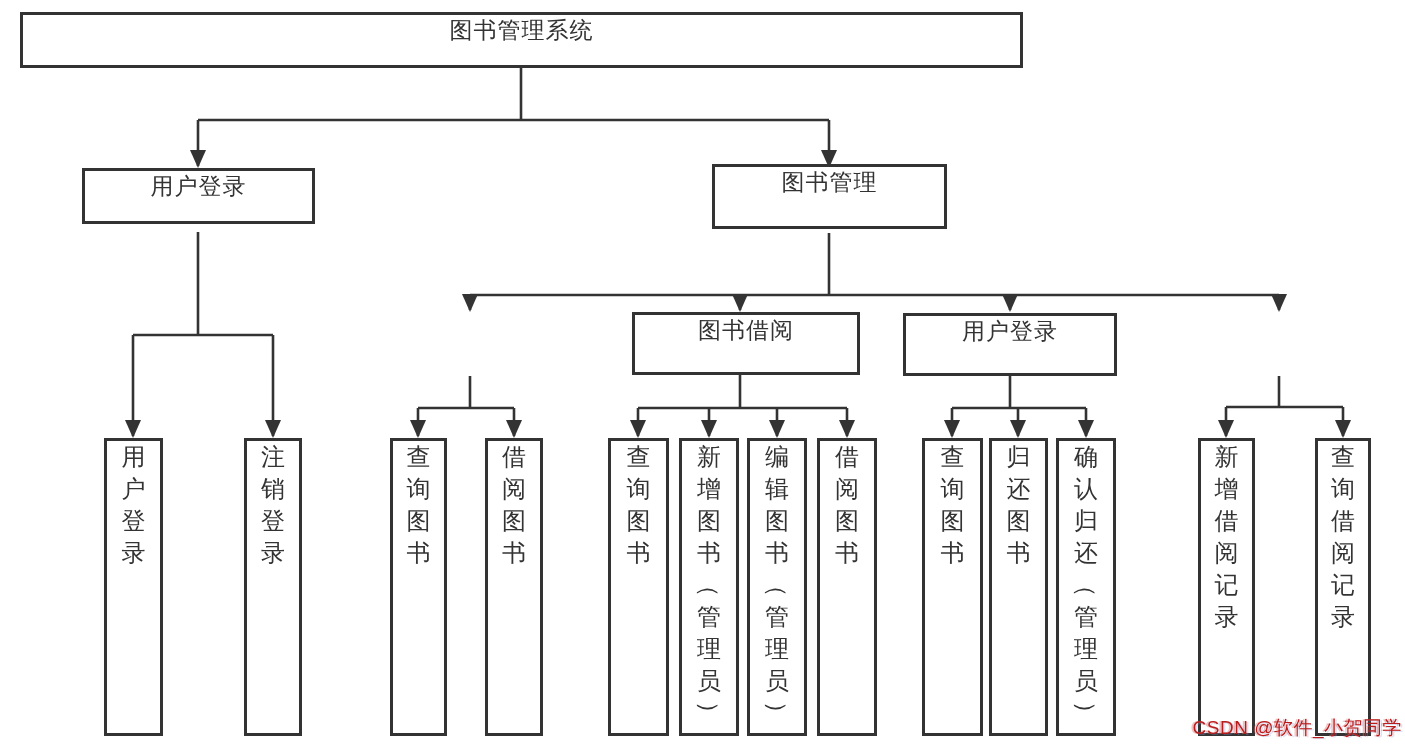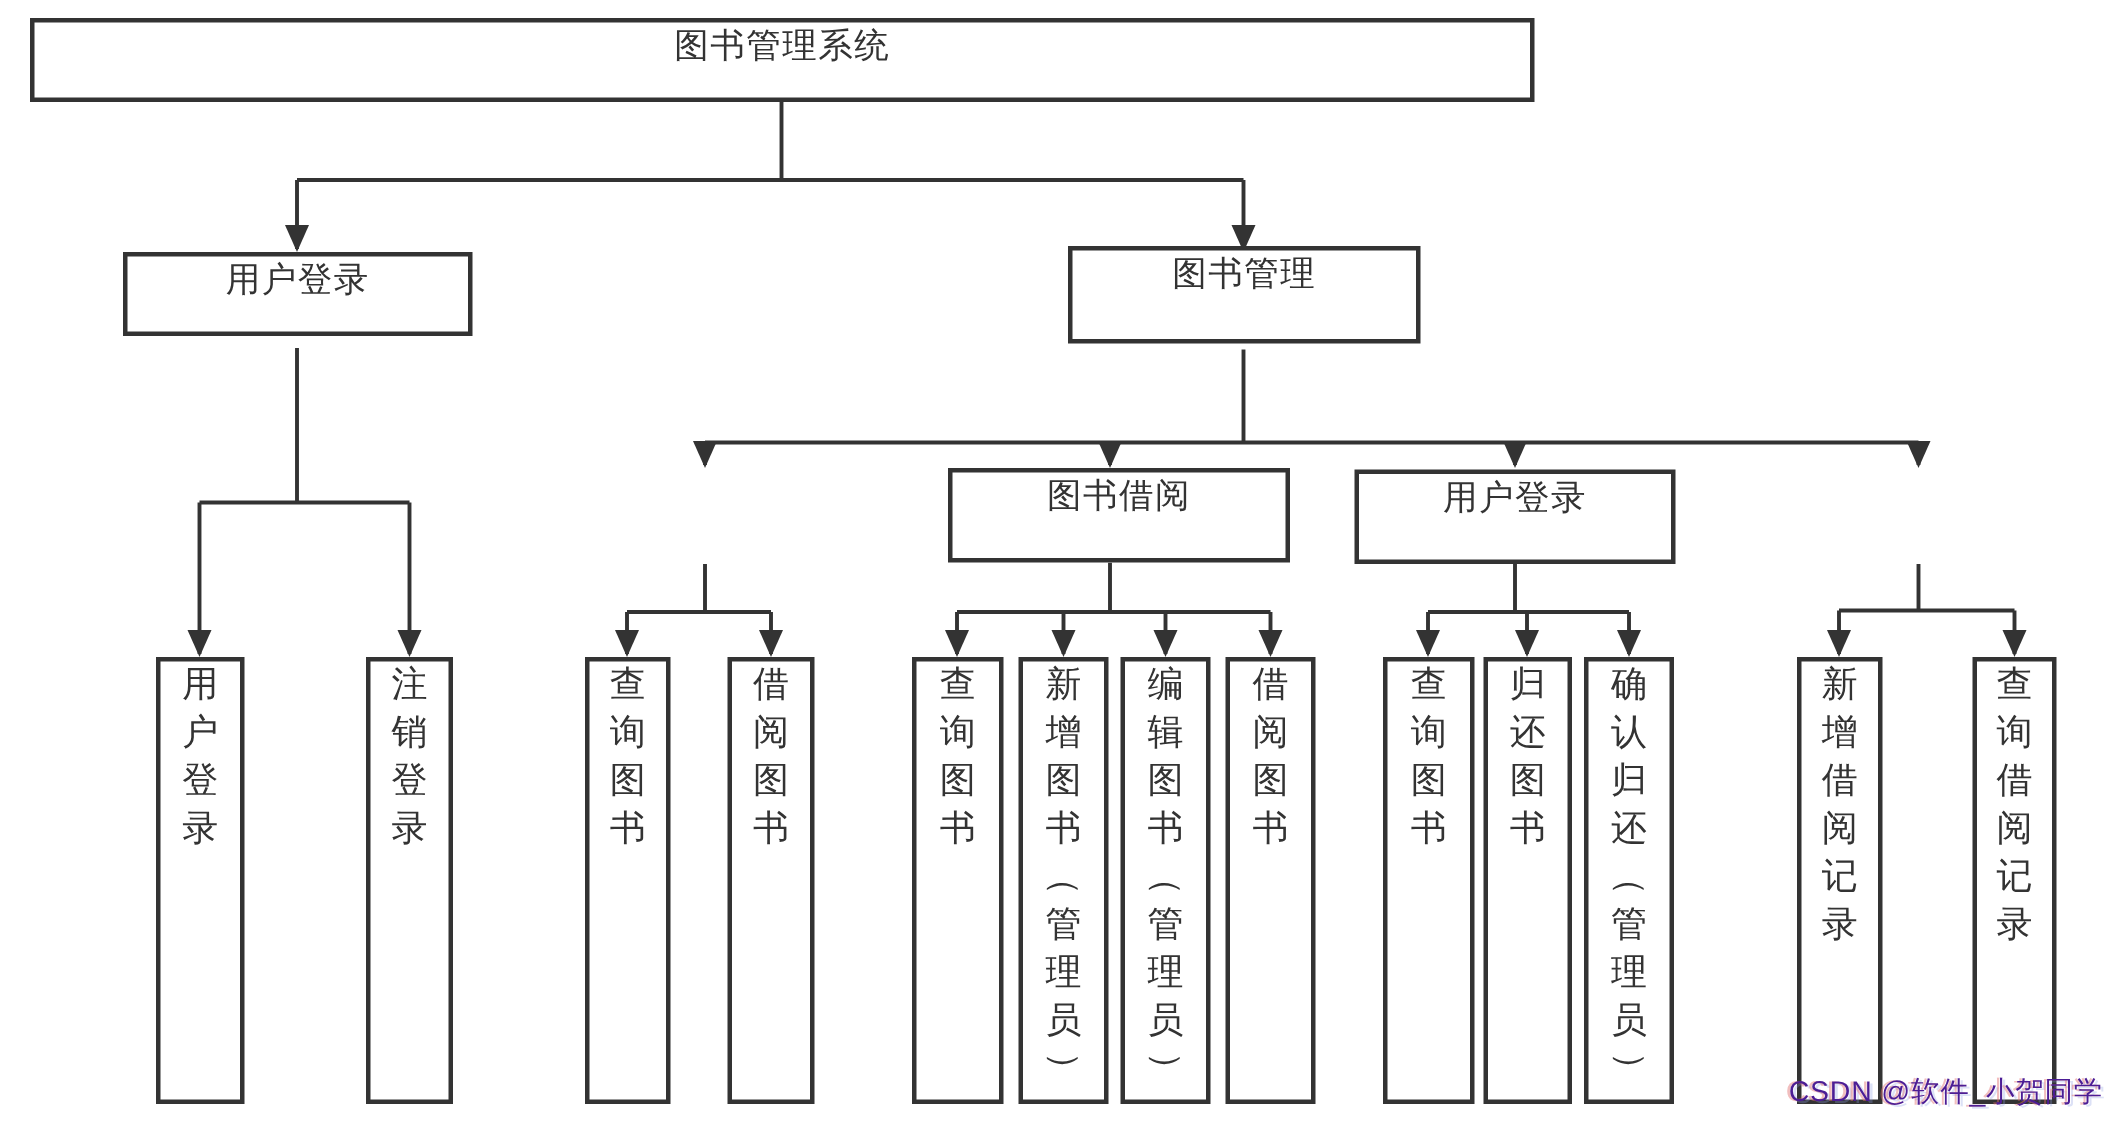--- a/index.html
+++ b/index.html
@@ -42,21 +42,21 @@
   .vlabel span.paren{
     transform:rotate(90deg);
   }
   #watermark{
     position:absolute;
     right:3px;
     top:715px;
     z-index:3;
     font-size:19px;
     letter-spacing:0.5px;
-    color:#4c1d95;
+    color:#b91c1c;
     text-shadow:-2px 0 0 rgba(224,110,110,0.45), 2px 1px 0 rgba(140,155,225,0.30);
     white-space:nowrap;
   }
 </style>
 </head>
 <body>
 
 <div id="stage">
 
   <svg id="wires" width="1405" height="747" viewBox="0 0 1405 747" xmlns="http://www.w3.org/2000/svg">

